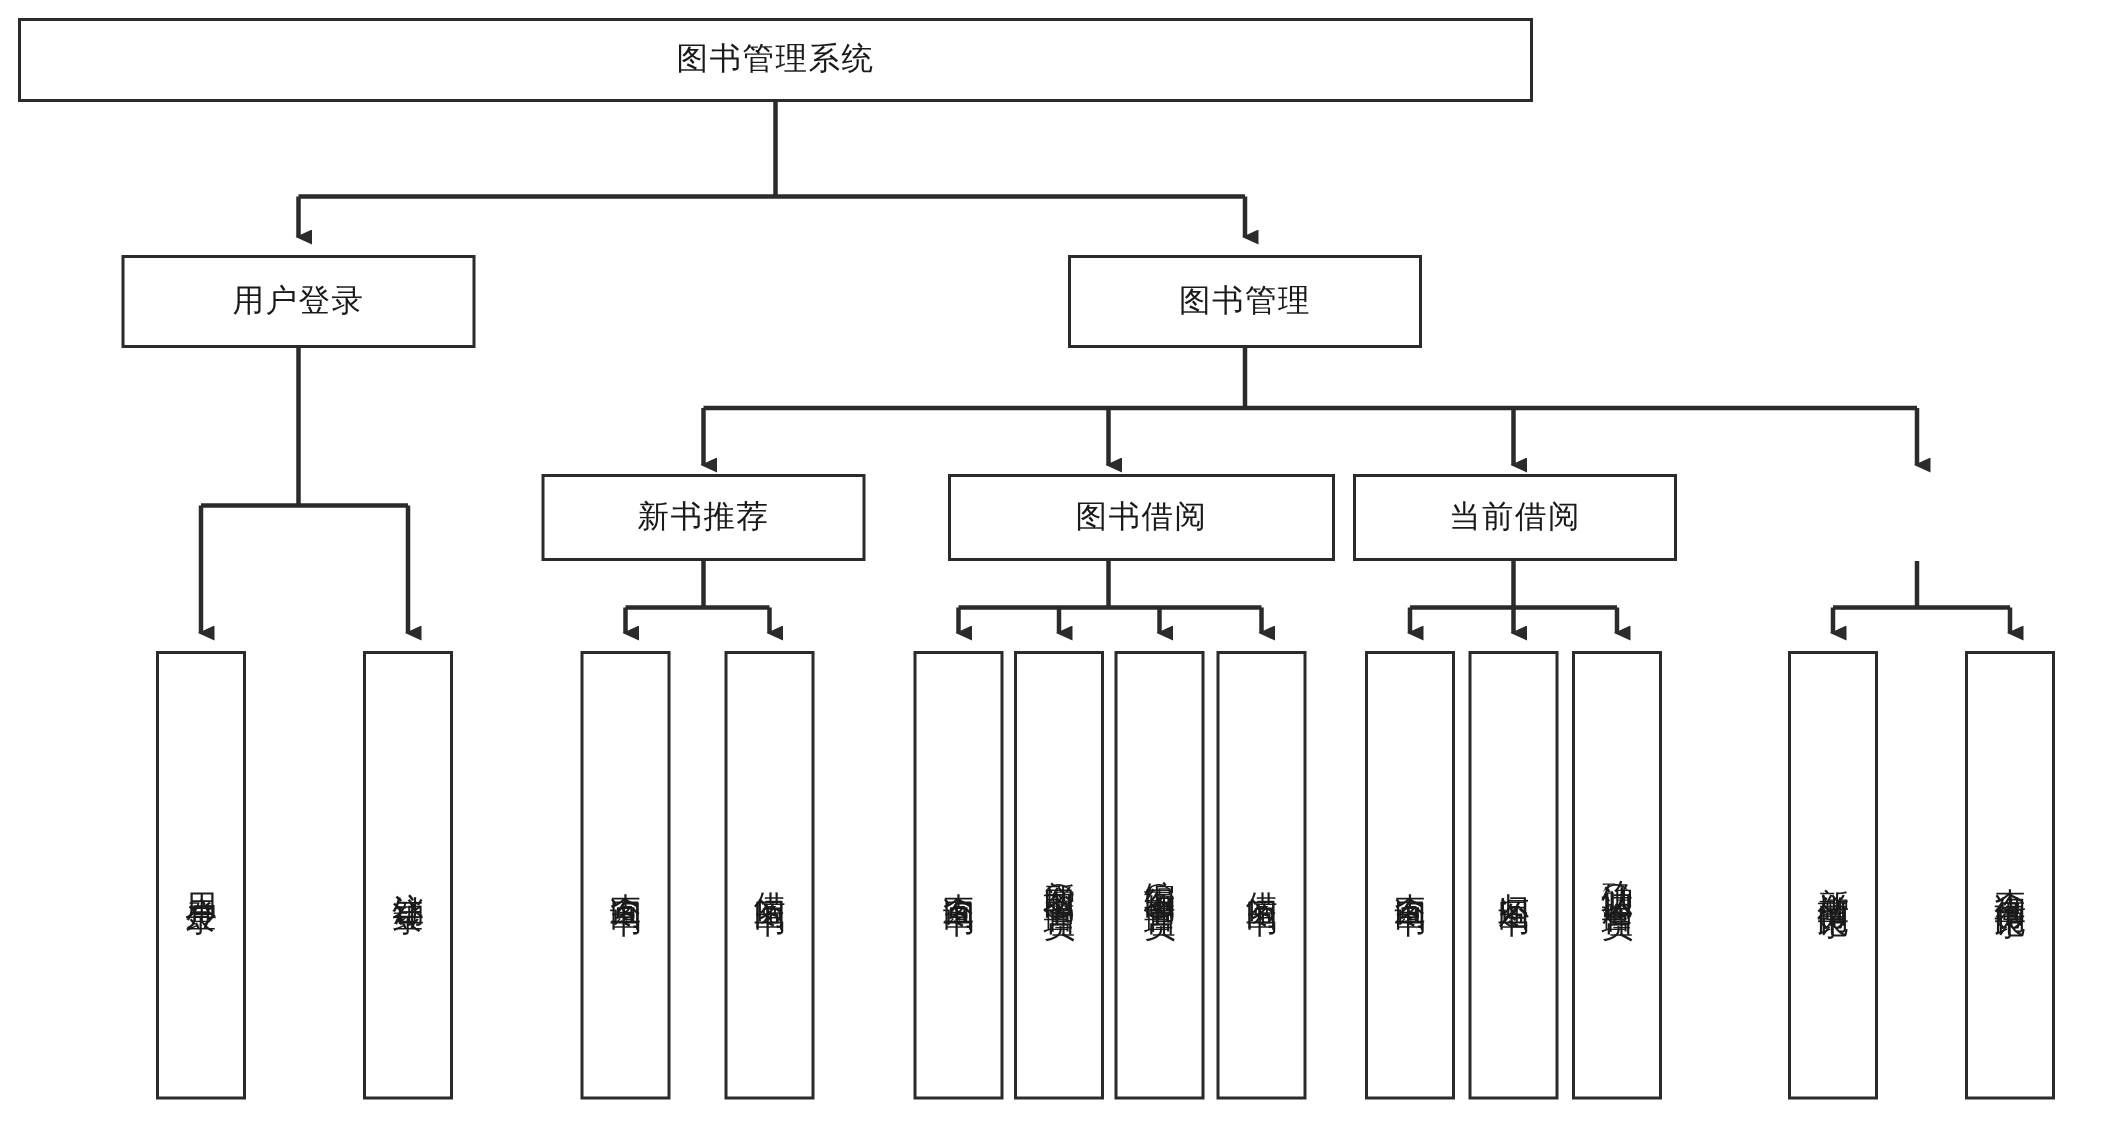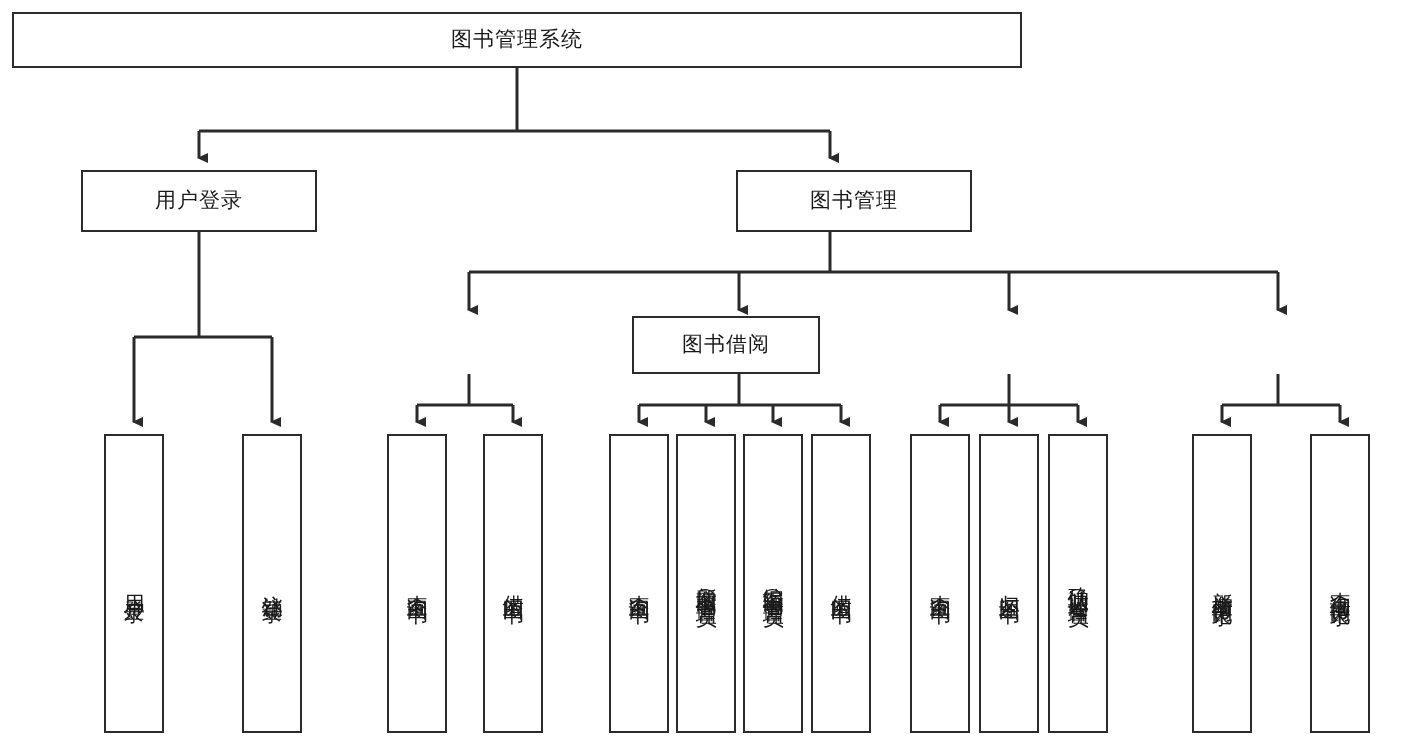--- a/index.html
+++ b/index.html
@@ -121,26 +121,32 @@
     </g>
   </svg>
 
   <div class="node horiz" style="left:12px; top:12px; width:1010px; height:56px;">
     <span>图书管理系统</span>
   </div>
 
   <div class="node horiz" style="left:81px; top:170px; width:236px; height:62px;">
     <span>用户登录</span>
   </div>
-  <div class="node horiz" style="left:712px; top:170px; width:236px; height:62px;margin-left:24px;">
+  <div class="node horiz" style="left:712px; top:170px; width:236px; height:62px;">
     <span>图书管理</span>
   </div>
 
-  <div class="node horiz" style="left:632px; top:316px; width:188px; height:58px;">
+  <div class="node horiz" style="left:361px; top:316px; width:216px; height:58px;">
+    <span>新书推荐</span>
+  </div>
+  <div class="node horiz" style="left:632px; top:316px; width:258px; height:58px;">
     <span>图书借阅</span>
+  </div>
+  <div class="node horiz" style="left:902px; top:316px; width:216px; height:58px;">
+    <span>当前借阅</span>
   </div>
 
   <div class="node vert" style="left:104px; top:434px; width:60px; height:299px;">
     <span class="vtext">用户登录</span>
   </div>
   <div class="node vert" style="left:242px; top:434px; width:60px; height:299px;">
     <span class="vtext">注销登录</span>
   </div>
 
   <div class="node vert" style="left:387px; top:434px; width:60px; height:299px;">

